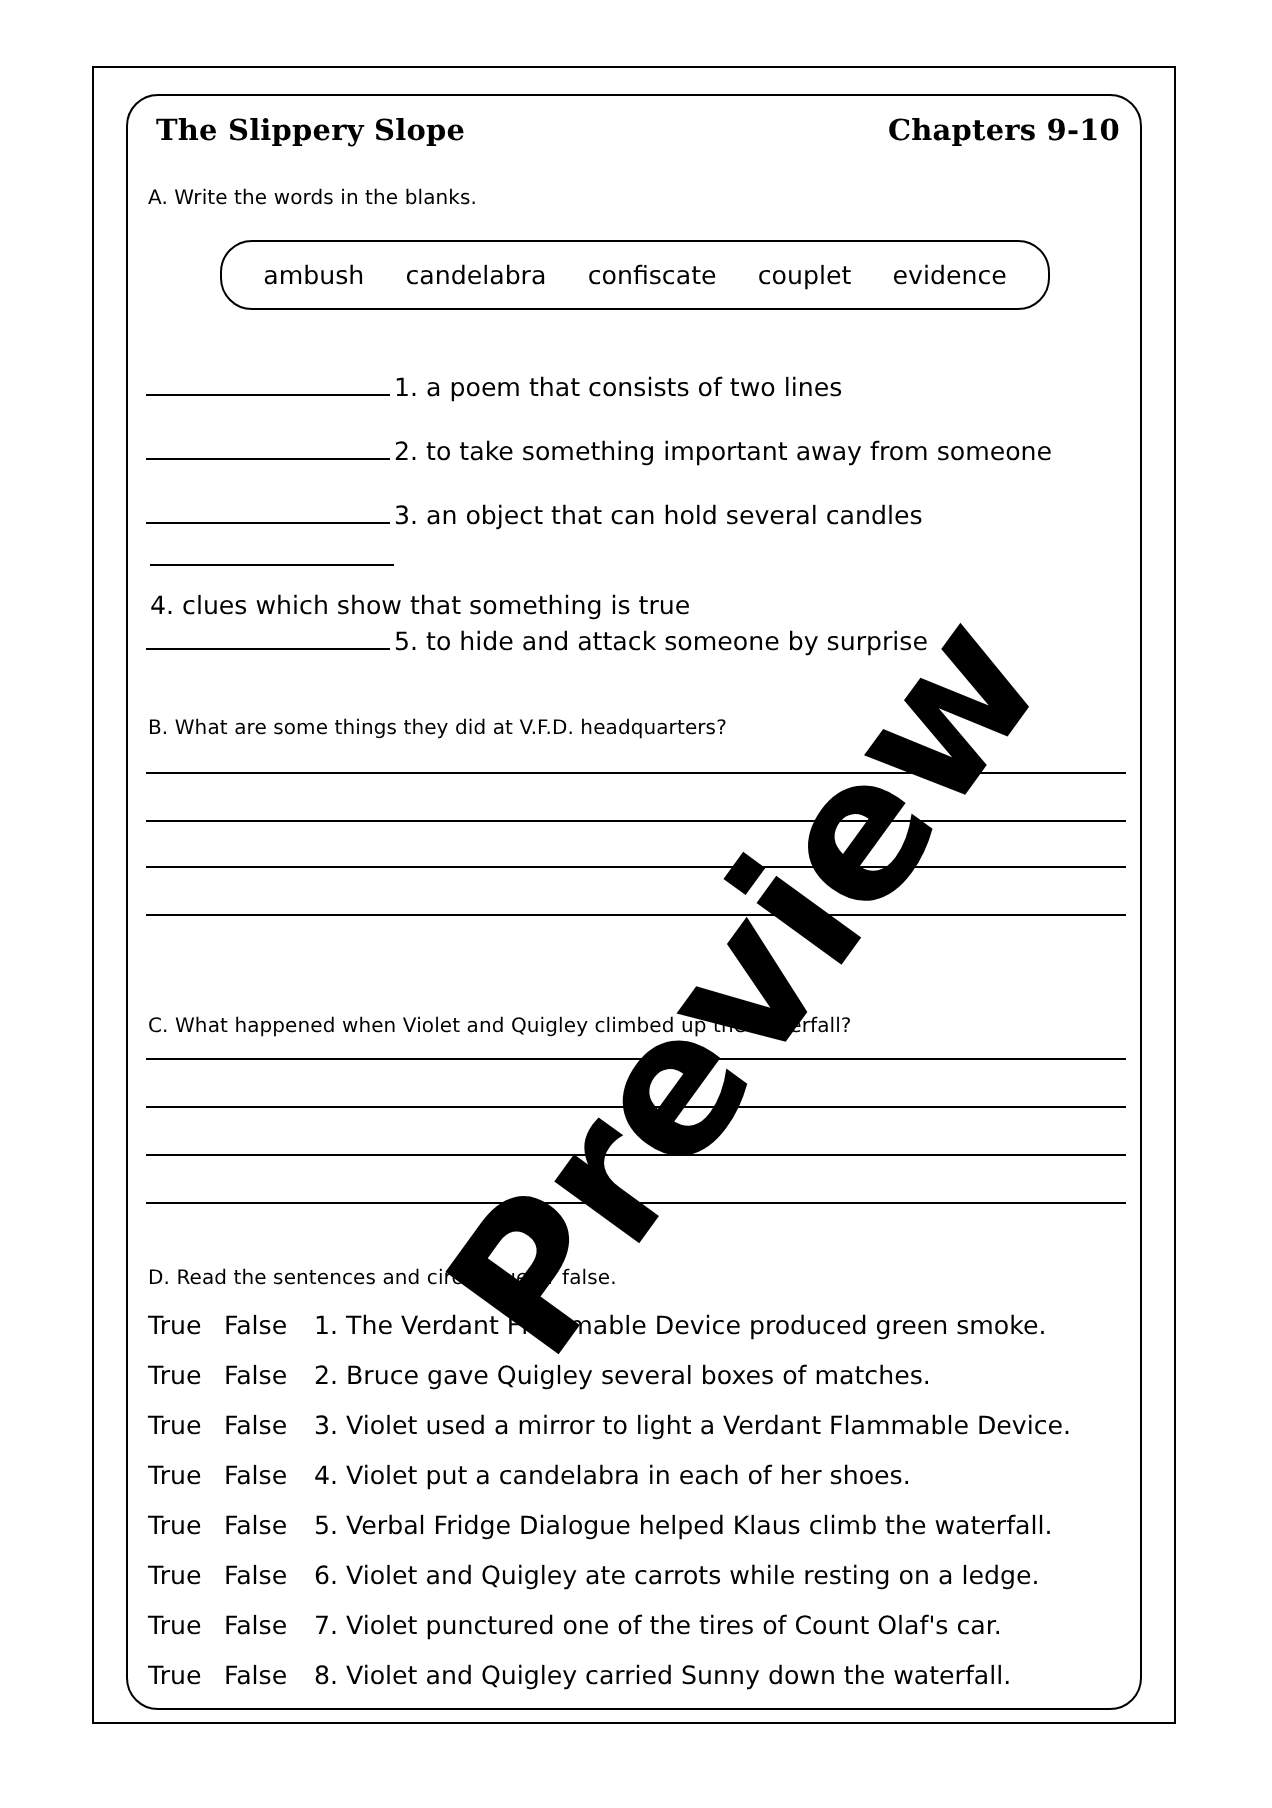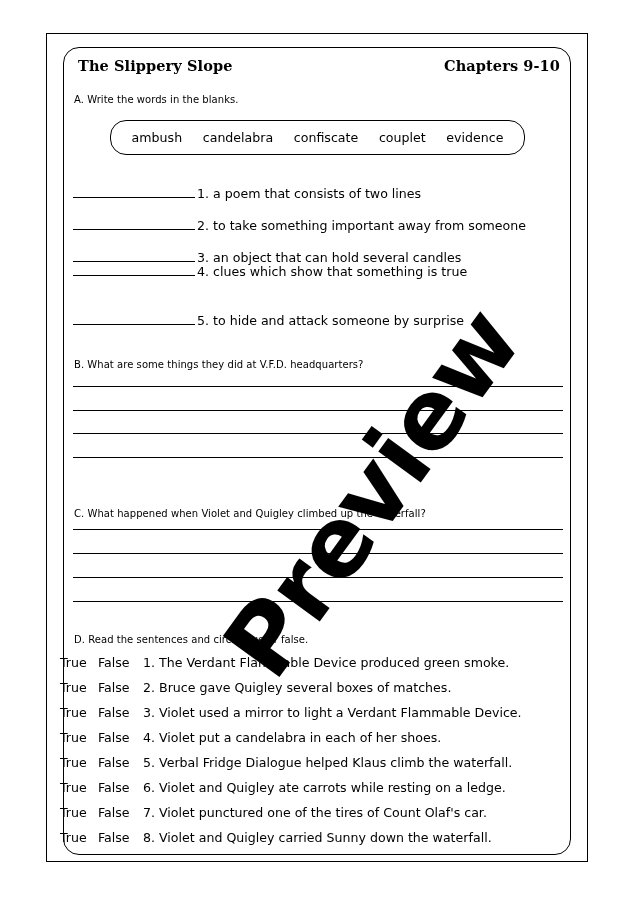--- a/index.html
+++ b/index.html
@@ -122,21 +122,21 @@
     position: absolute;
     left: 73px;
     width: 490px;
     height: 0;
     border-bottom: 1.1px solid #000000;
   }
 
   
   .d-row {
     position: absolute;
-    left: 59px;
+    left: 73px;
     width: 490px;
     height: 18px;
     font-size: 12.6px;
     white-space: nowrap;
   }
   .d-true {
     position: absolute;
     left: 1px;
     top: 0;
   }
@@ -197,21 +197,21 @@
     <span class="a-text">1. a poem that consists of two lines</span>
   </div>
   <div class="a-row" style="top:206px;">
     <span class="a-blank"></span>
     <span class="a-text">2. to take something important away from someone</span>
   </div>
   <div class="a-row" style="top:238px;">
     <span class="a-blank"></span>
     <span class="a-text">3. an object that can hold several candles</span>
   </div>
-  <div class="a-row" style="top:252px;">
+  <div class="a-row" style="top:269px;flex-direction:column;">
     <span class="a-blank"></span>
     <span class="a-text">4. clues which show that something is true</span>
   </div>
   <div class="a-row" style="top:301px;">
     <span class="a-blank"></span>
     <span class="a-text">5. to hide and attack someone by surprise</span>
   </div>
 
   <div class="prompt" style="left:74px; top:359px;">B. What are some things they did at V.F.D. headquarters?</div>
   <div class="write-line" style="top:386px;"></div>

